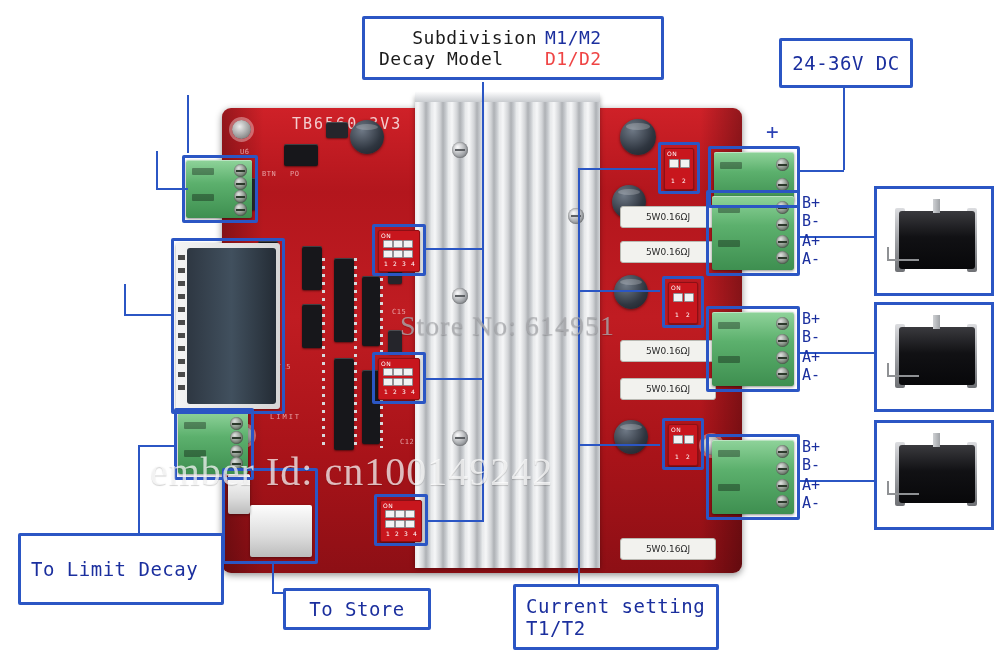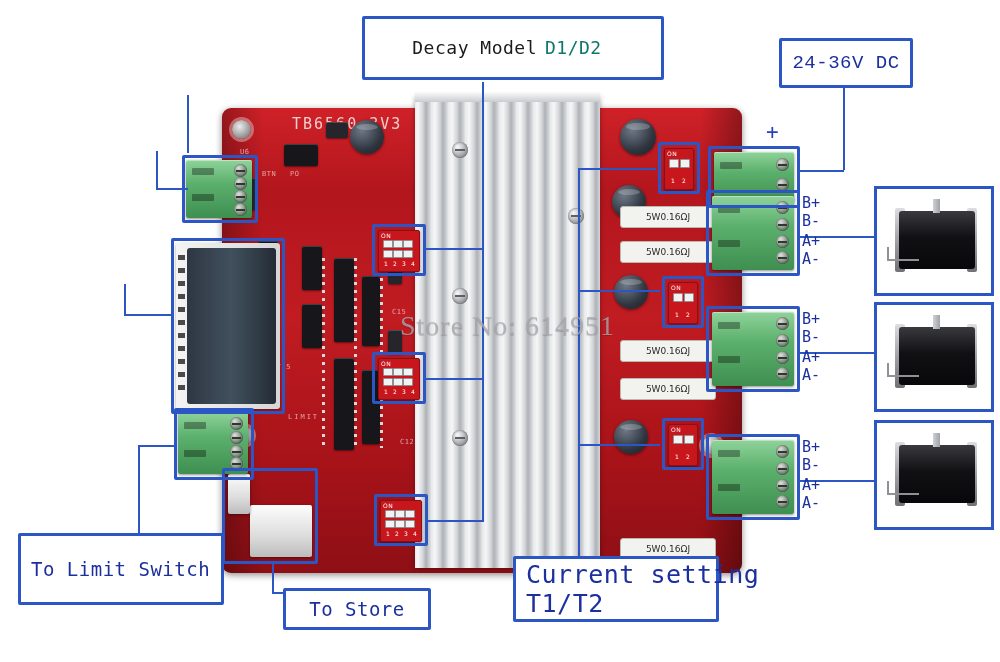--- a/index.html
+++ b/index.html
@@ -149,21 +149,21 @@
 
 <div class="stage">
 
   <div class="board">
     <div class="board-edge"></div>
 
     <div class="silk" style="left:70px;top:7px;font-size:15px;letter-spacing:2px;color:#f7dcdd;">TB6560-3V3</div>
     <div class="silk sm" style="left:18px;top:40px;">U6</div>
     <div class="silk sm" style="left:40px;top:62px;">BTN</div>
     <div class="silk sm" style="left:68px;top:62px;">PO</div>
-    <div class="silk sm" style="left:48px;top:305px;letter-spacing:2px;margin-left:18px;">LIMIT</div>
+    <div class="silk sm" style="left:48px;top:305px;letter-spacing:2px;">LIMIT</div>
     <div class="silk sm" style="left:170px;top:200px;">C15</div>
     <div class="silk sm" style="left:178px;top:330px;">C12</div>
     <div class="silk sm" style="left:50px;top:255px;">PT25</div>
     <div class="silk sm" style="left:46px;top:288px;">J6</div>
     <div class="silk sm" style="left:456px;top:180px;">R28</div>
 
     <div class="chip" style="left:62px;top:36px;width:34px;height:22px;"></div>
     <div class="chip" style="left:36px;top:133px;width:20px;height:92px;"></div>
     <div class="chip" style="left:80px;top:138px;width:20px;height:44px;"></div>
     <div class="chip" style="left:80px;top:196px;width:20px;height:44px;"></div>
@@ -419,38 +419,43 @@
       <div class="capend" style="left:82px;"></div>
       <div class="body"></div>
       <div class="shaft"></div>
       <div class="wires" style="left:2px;"></div>
     </div>
   </div>
 
 
   <div class="callout" style="left:362px;top:16px;width:302px;height:64px;font-size:18px;justify-content:center;">
     <div style="display:flex;align-items:center;gap:8px;width:100%;padding-left:14px;box-sizing:border-box;">
-      <span class="ln" style="color:#1b1b1b;min-width:158px;text-align:right;">Decay Model</span>
-      <span class="ln" style="color:#0f766e;">D1/D2</span>
+      <span class="ln" style="color:#1b1b1b;min-width:158px;text-align:right;">Subdivision</span>
+      <span class="ln" style="color:#1b2f9e;">M1/M2</span>
     </div>
-  </div>
-
-  <div class="callout" style="left:779px;top:38px;width:134px;height:50px;font-size:19px;font-family:Liberation Mono, monospace;">
+    <div style="display:flex;align-items:center;gap:8px;width:100%;padding-left:14px;box-sizing:border-box;">
+      <span class="ln" style="color:#1b1b1b;min-width:158px;text-align:left;">Decay Model</span>
+      <span class="ln" style="color:#ef4444;">D1/D2</span>
+    </div>
+  </div>
+
+  <div class="callout" style="left:779px;top:38px;width:134px;height:50px;font-size:19px;">
     <span class="ln">24-36V DC</span>
   </div>
 
 
   <div class="callout left" style="left:18px;top:533px;width:206px;height:72px;font-size:19px;">
-    <span class="ln">To Limit Switch</span>
+    <span class="ln">To Limit Decay</span>
   </div>
 
   <div class="callout" style="left:283px;top:588px;width:148px;height:42px;font-size:19px;">
     <span class="ln">To Store</span>
   </div>
 
-  <div class="callout left" style="left:513px;top:556px;width:206px;height:66px;font-size:25px;">
+  <div class="callout left" style="left:513px;top:584px;width:206px;height:66px;font-size:19px;">
     <span class="ln">Current setting</span>
     <span class="ln">T1/T2</span>
   </div>
 
   <div class="wm store" style="left:400px;top:310px;">Store No: 614951</div>
+  <div class="wm member" style="left:150px;top:448px;">ember Id: cn100149242</div>
 
 </div>
 
 </body></html>

